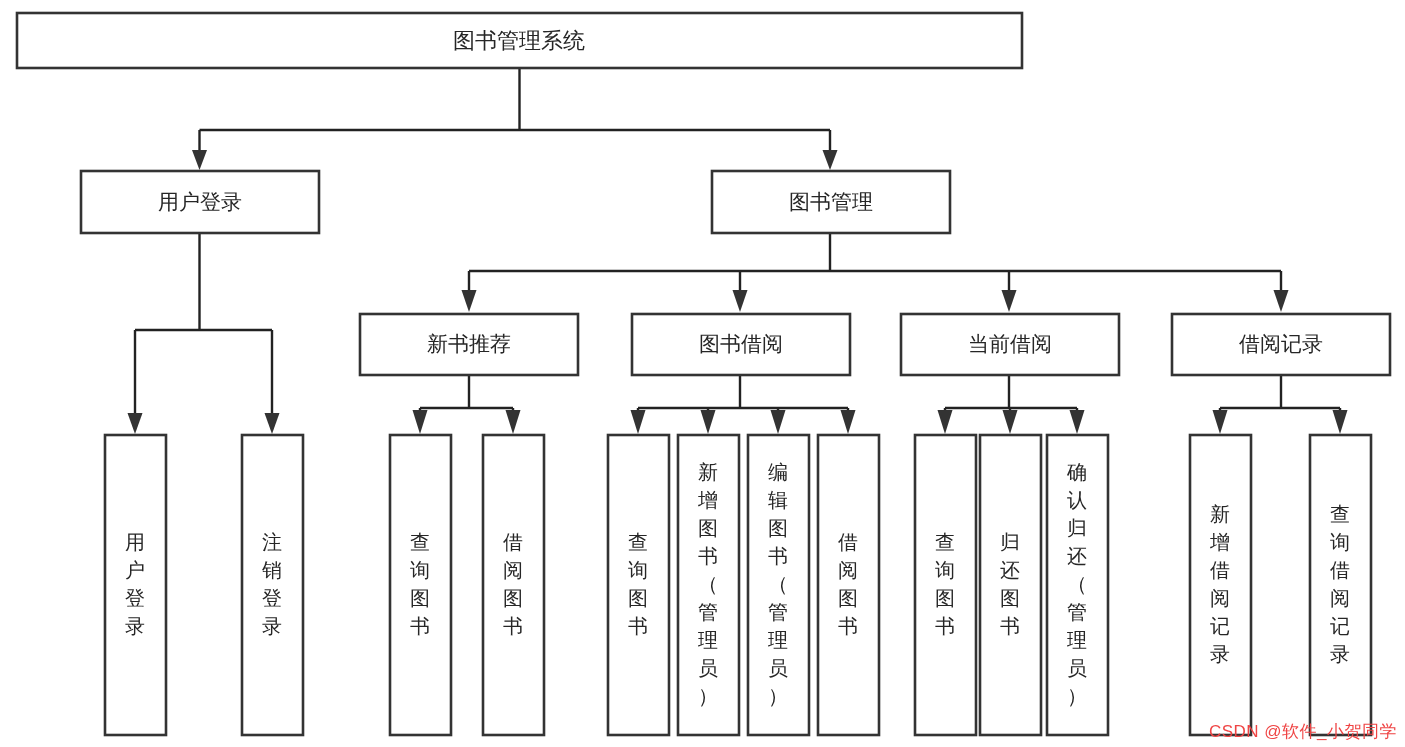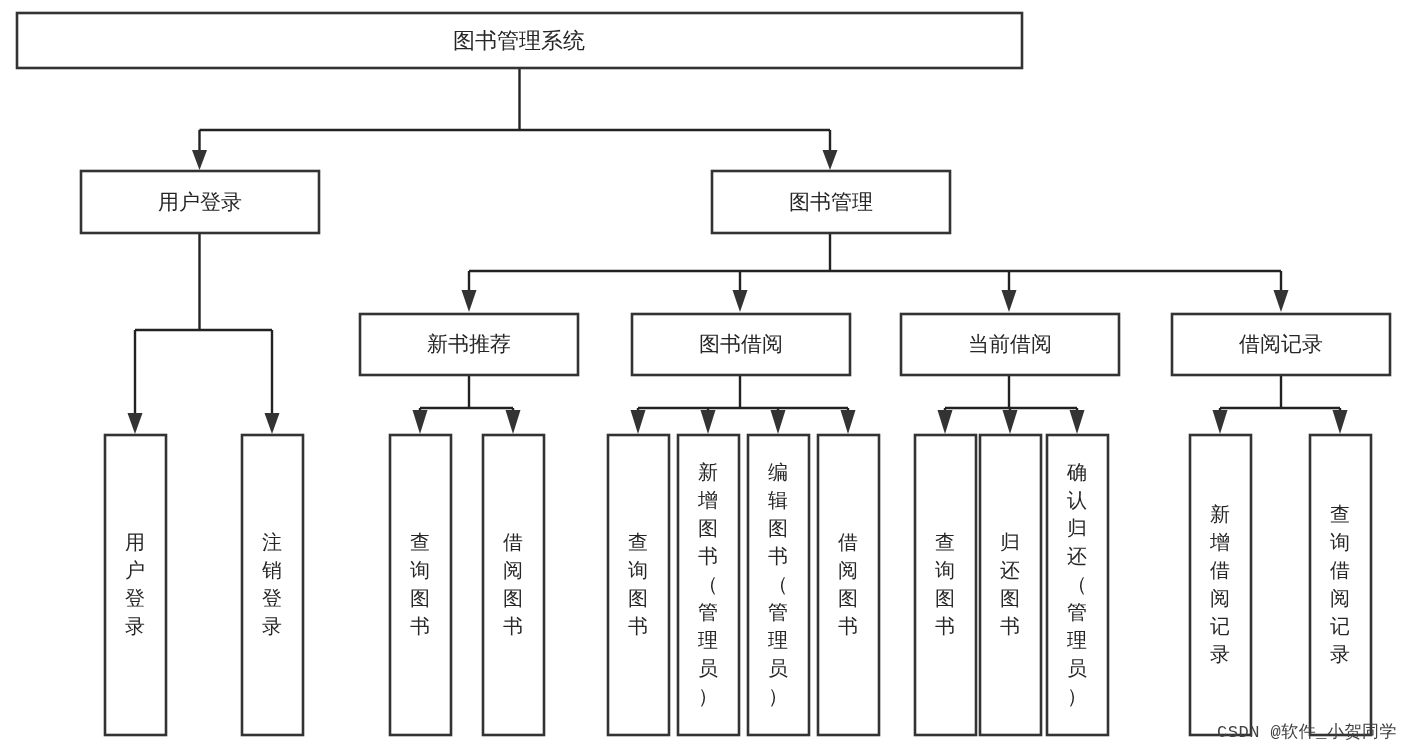--- a/index.html
+++ b/index.html
@@ -55,23 +55,23 @@
     stroke-linecap: butt;
   }
   .arrow-head {
     fill: #333333;
     stroke: none;
   }
   .watermark {
     position: absolute;
     right: 8px;
     bottom: 4px;
-    font-family: Liberation Mono, monospace;
+    font-family: Liberation Sans, sans-serif;
     font-size: 17px;
-    color: #404040;
+    color: #ef4444;
     letter-spacing: 0.5px;
     white-space: nowrap;
     user-select: none;
   }
 </style>
 </head>
 <body>
 
 <div id="diagram-root">
   <svg id="tree-svg" viewBox="0 0 1405 747">

